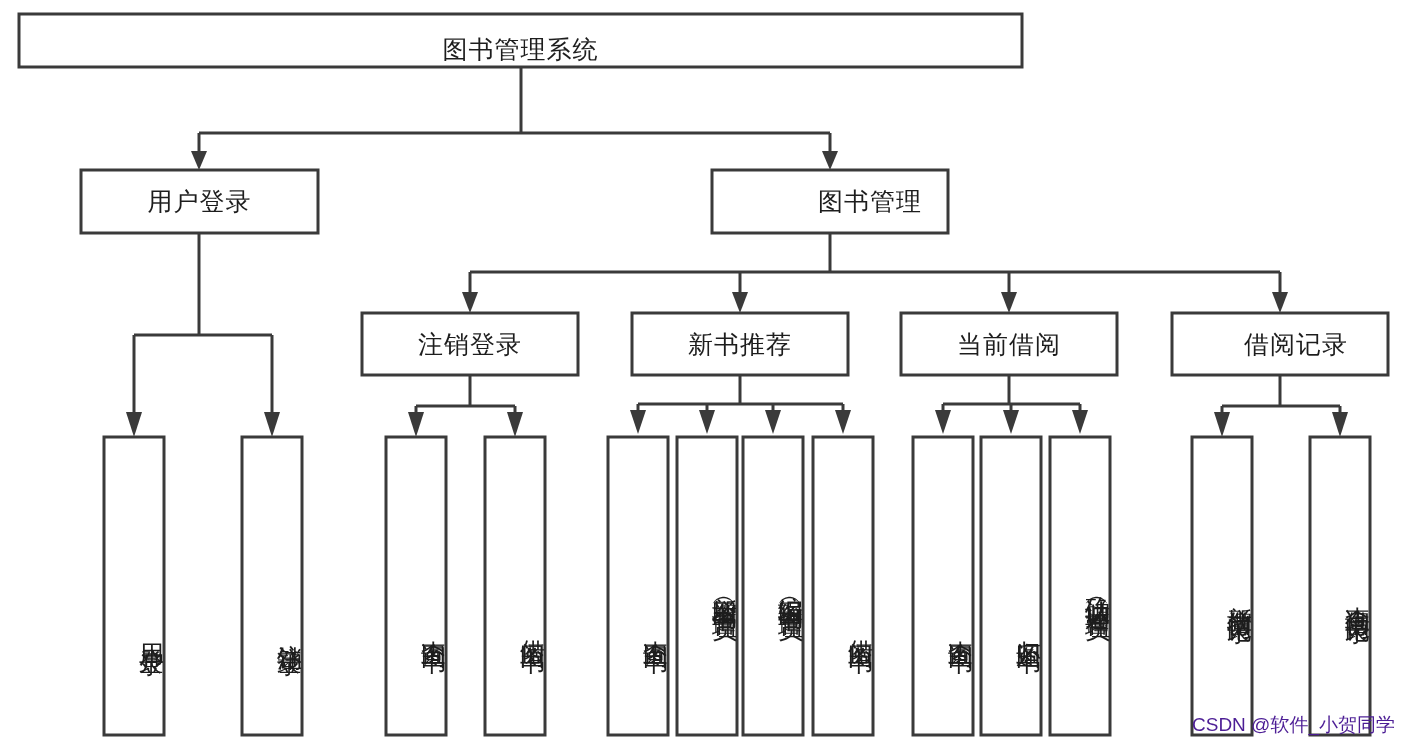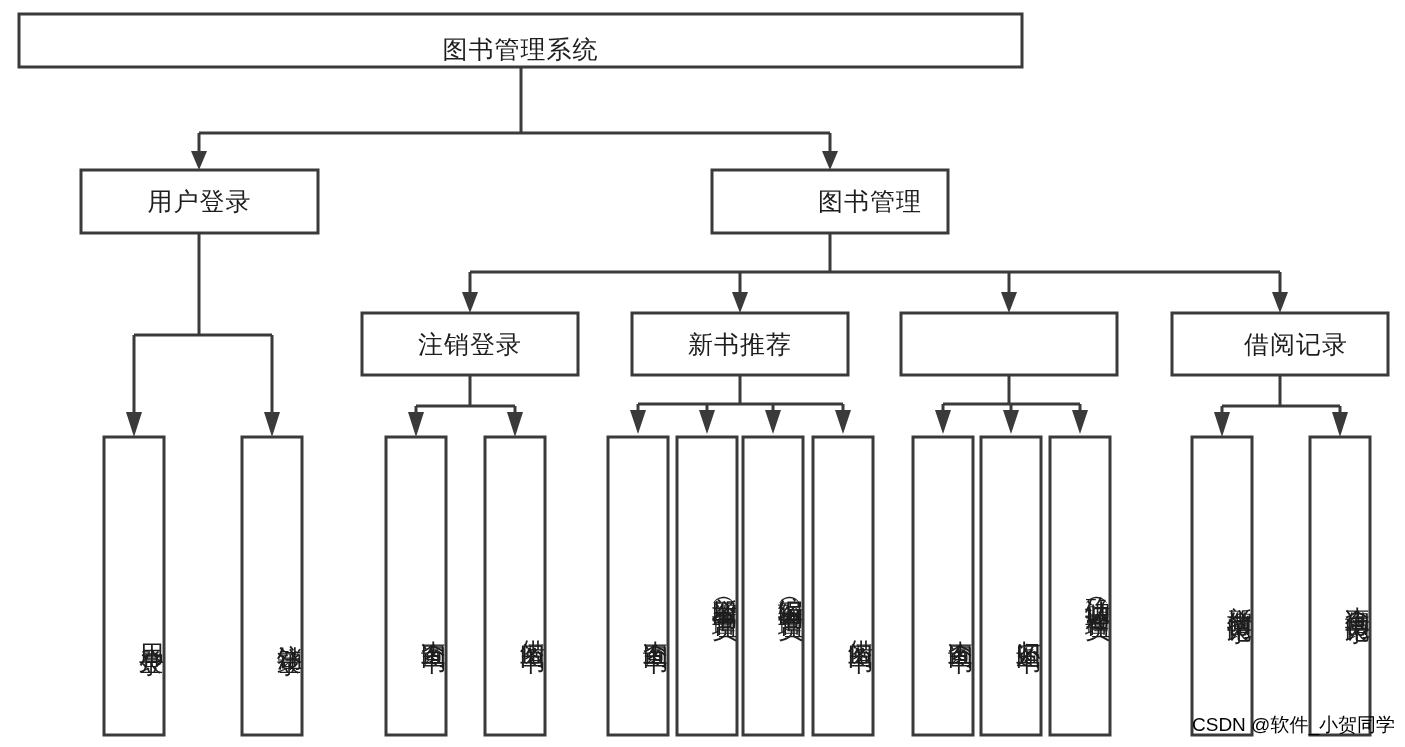--- a/index.html
+++ b/index.html
@@ -60,21 +60,21 @@
     text-orientation: upright;
     letter-spacing: 3px;
     line-height: 1;
     pointer-events: none;
   }
   .watermark {
     position: absolute;
     left: 1192px;
     top: 712px;
     font-size: 19px;
-    color: #000000;
+    color: #4c1d95;
     white-space: nowrap;
     pointer-events: none;
   }
 </style>
 </head>
 <body>
 
 <div id="canvas">
 
   <svg class="diagram" viewBox="0 0 1405 747">
@@ -170,20 +170,21 @@
 
   </svg>
 
   <div class="node-label-h" style="left:19px; top:14px; width:1003px; height:70px;">图书管理系统</div>
 
   <div class="node-label-h" style="left:81px; top:170px; width:237px; height:63px;">用户登录</div>
   <div class="node-label-h" style="left:712px; top:170px; width:236px; height:63px;padding-left:40px;">图书管理</div>
 
   <div class="node-label-h" style="left:362px; top:313px; width:216px; height:62px;">注销登录</div>
   <div class="node-label-h" style="left:632px; top:313px; width:216px; height:62px;">新书推荐</div>
+  <div class="node-label-h" style="left:901px; top:313px; width:216px; height:62px;">当前借阅</div>
   <div class="node-label-h" style="left:1172px; top:313px; width:248px; height:62px;">借阅记录</div>
 
   <div class="node-label-v" style="left:104px; top:530px; width:60px; height:200px;">用户登录</div>
   <div class="node-label-v" style="left:242px; top:530px; width:60px; height:200px;">注销登录</div>
 
   <div class="node-label-v" style="left:386px; top:518px; width:60px; height:215px;">查询图书</div>
   <div class="node-label-v" style="left:485px; top:518px; width:60px; height:215px;">借阅图书</div>
 
   <div class="node-label-v" style="left:608px; top:518px; width:60px; height:215px;">查询图书</div>
   <div class="node-label-v" style="left:677px; top:445px; width:60px; height:290px;">新增图书（管理员）</div>

